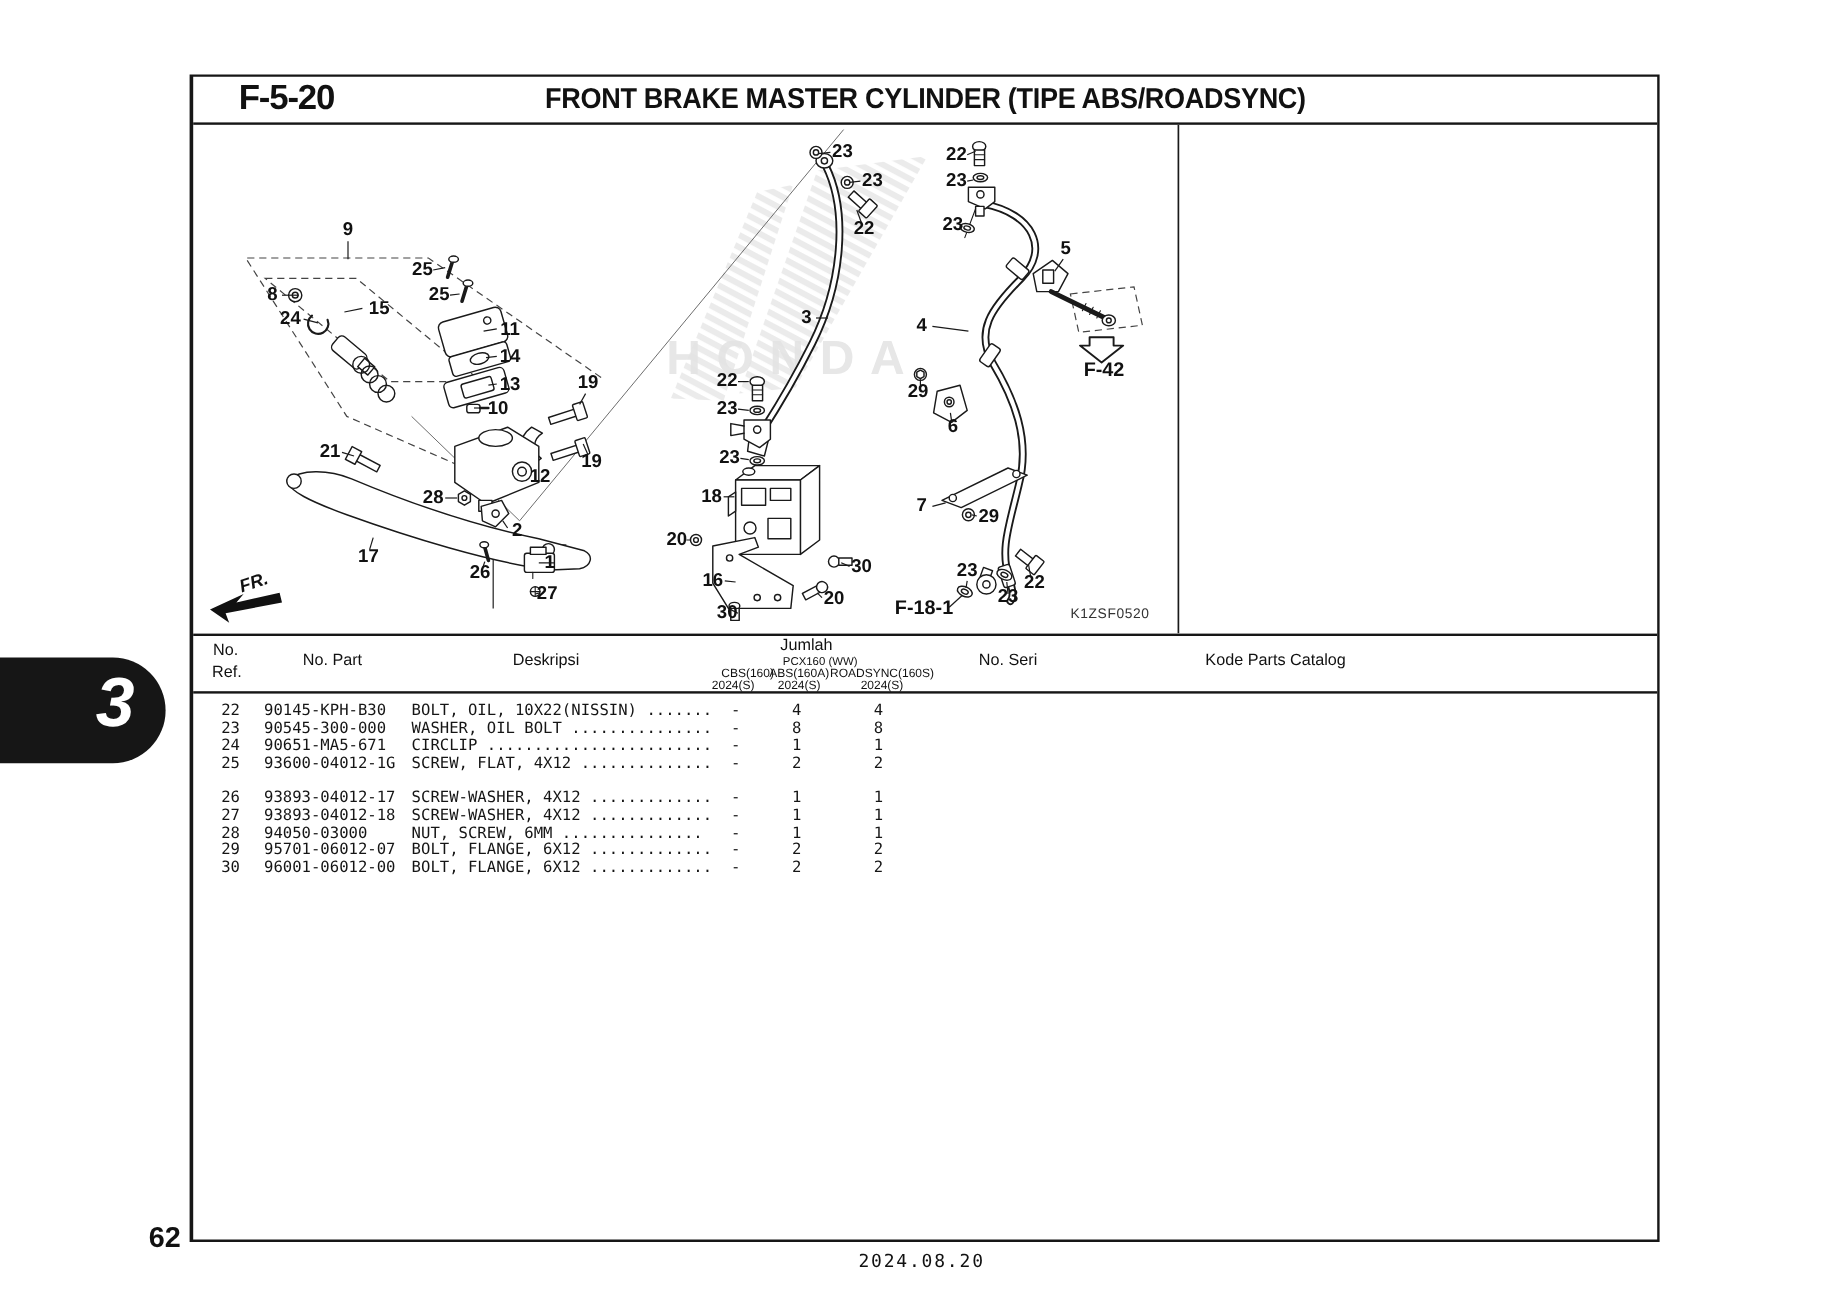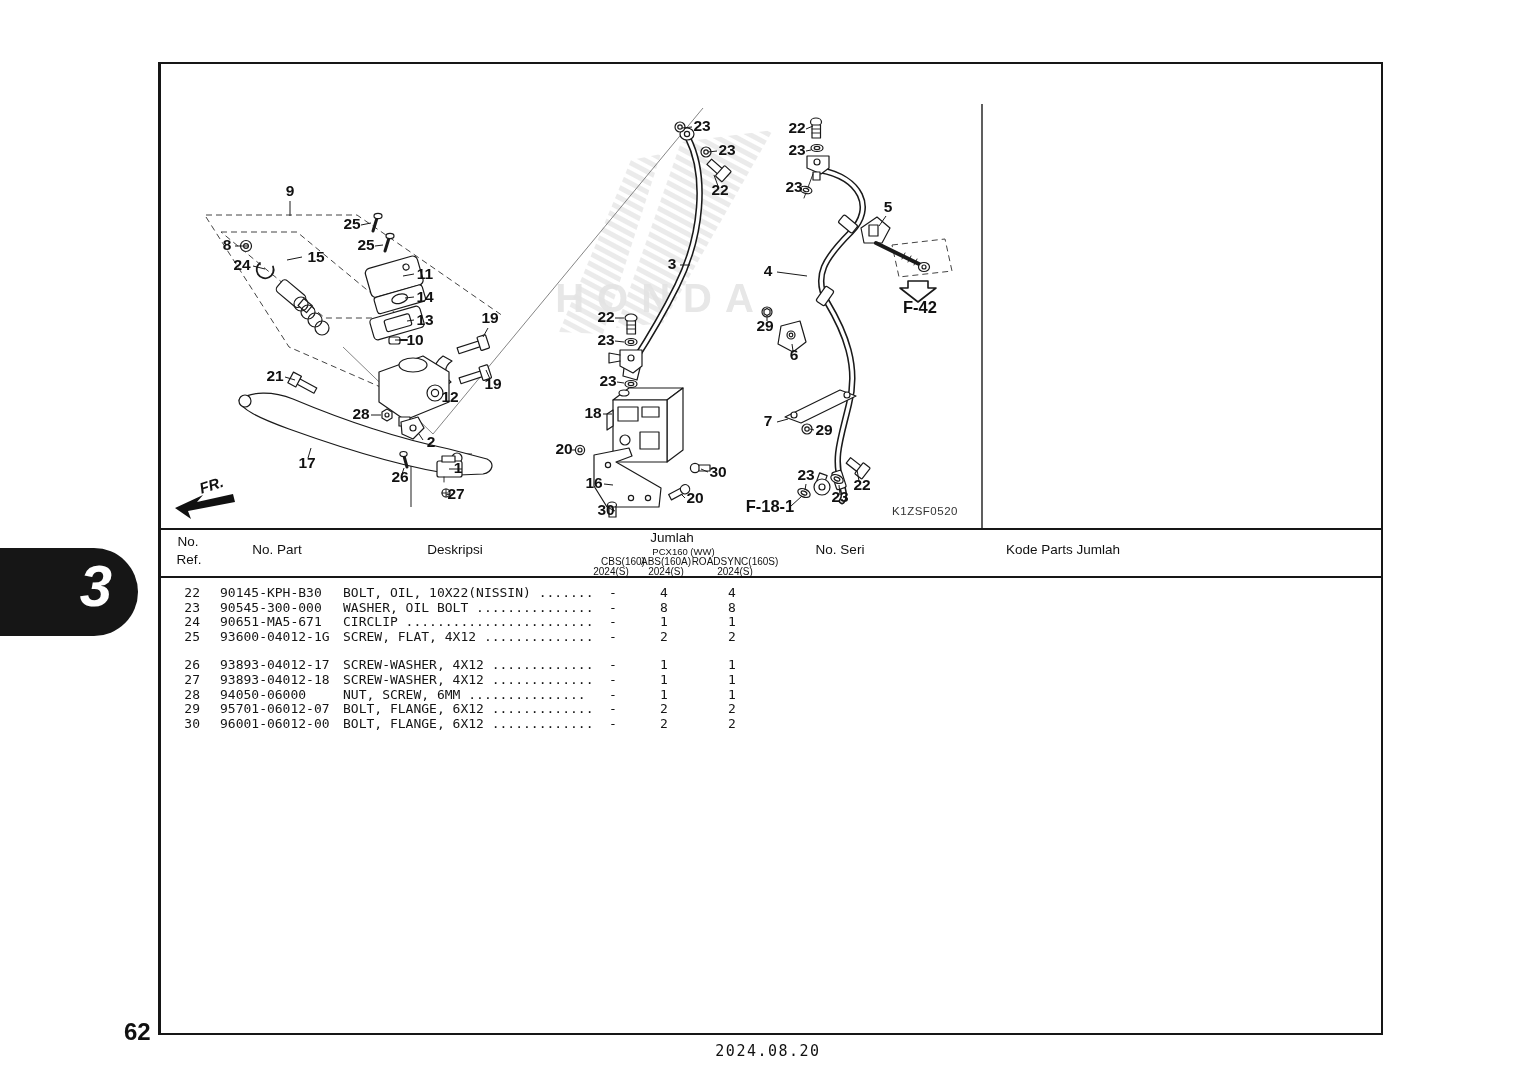--- a/index.html
+++ b/index.html
@@ -62,20 +62,24 @@
 <body>
 
 <div class="page">
 
   <div class="tab">
     <span>3</span>
   </div>
 
   <div class="frame">
 
+    <div class="titlebar">
+      <span class="code">F-5-20</span>
+      <span class="titlewrap"><span class="title">FRONT BRAKE MASTER CYLINDER (TIPE ABS/ROADSYNC)</span></span>
+    </div>
 
     <div class="diagram">
       <svg viewBox="0 0 1220 424">
         <defs>
           <pattern id="stripes" width="9" height="9" patternUnits="userSpaceOnUse" patternTransform="rotate(28)">
             <rect width="9" height="9" fill="#ffffff"></rect>
             <rect width="9" height="5" fill="#dedede"></rect>
           </pattern>
         </defs>
 
@@ -438,31 +442,31 @@
       <span class="h" style="left:294px;top:12px">Deskripsi</span>
       <span class="h" style="left:511px;top:0px">Jumlah</span>
       <span class="h small" style="left:506px;top:16px">PCX160 (WW)</span>
       <span class="h sub" style="left:462px;top:26px">CBS(160)</span>
       <span class="h sub" style="left:450px;top:36px">2024(S)</span>
       <span class="h sub" style="left:505px;top:26px">ABS(160A)</span>
       <span class="h sub" style="left:505px;top:36px">2024(S)</span>
       <span class="h sub" style="left:574px;top:26px">ROADSYNC(160S)</span>
       <span class="h sub" style="left:574px;top:36px">2024(S)</span>
       <span class="h" style="left:679px;top:12px">No. Seri</span>
-      <span class="h" style="left:902px;top:12px">Kode Parts Jumlah</span>
+      <span class="h" style="left:902px;top:12px">Kode Parts Catalog</span>
     </div>
 
     <div class="tbody">
         <div class="trow"><span class="c-ref">22</span><span class="c-sp"></span><span class="c-part">90145-KPH-B30</span><span class="c-desc">BOLT, OIL, 10X22(NISSIN) .......</span><span class="c-qty">-</span><span class="c-qty">4</span><span class="c-qty">4</span></div>
         <div class="trow"><span class="c-ref">23</span><span class="c-sp"></span><span class="c-part">90545-300-000</span><span class="c-desc">WASHER, OIL BOLT ...............</span><span class="c-qty">-</span><span class="c-qty">8</span><span class="c-qty">8</span></div>
         <div class="trow"><span class="c-ref">24</span><span class="c-sp"></span><span class="c-part">90651-MA5-671</span><span class="c-desc">CIRCLIP ........................</span><span class="c-qty">-</span><span class="c-qty">1</span><span class="c-qty">1</span></div>
         <div class="trow"><span class="c-ref">25</span><span class="c-sp"></span><span class="c-part">93600-04012-1G</span><span class="c-desc">SCREW, FLAT, 4X12 ..............</span><span class="c-qty">-</span><span class="c-qty">2</span><span class="c-qty">2</span></div>
         <div class="trow gap"><span class="c-ref">26</span><span class="c-sp"></span><span class="c-part">93893-04012-17</span><span class="c-desc">SCREW-WASHER, 4X12 .............</span><span class="c-qty">-</span><span class="c-qty">1</span><span class="c-qty">1</span></div>
         <div class="trow"><span class="c-ref">27</span><span class="c-sp"></span><span class="c-part">93893-04012-18</span><span class="c-desc">SCREW-WASHER, 4X12 .............</span><span class="c-qty">-</span><span class="c-qty">1</span><span class="c-qty">1</span></div>
-        <div class="trow"><span class="c-ref">28</span><span class="c-sp"></span><span class="c-part">94050-06000</span><span class="c-desc">NUT, SCREW, 6MM ...............</span><span class="c-qty">-</span><span class="c-qty">1</span><span class="c-qty">1</span></div>
+        <div class="trow"><span class="c-ref">28</span><span class="c-sp"></span><span class="c-part">94050-03000</span><span class="c-desc">NUT, SCREW, 6MM ...............</span><span class="c-qty">-</span><span class="c-qty">1</span><span class="c-qty">1</span></div>
         <div class="trow"><span class="c-ref">29</span><span class="c-sp"></span><span class="c-part">95701-06012-07</span><span class="c-desc">BOLT, FLANGE, 6X12 .............</span><span class="c-qty">-</span><span class="c-qty">2</span><span class="c-qty">2</span></div>
         <div class="trow"><span class="c-ref">30</span><span class="c-sp"></span><span class="c-part">96001-06012-00</span><span class="c-desc">BOLT, FLANGE, 6X12 .............</span><span class="c-qty">-</span><span class="c-qty">2</span><span class="c-qty">2</span></div>
       </div>
   </div>
 
   <div class="pagenum">62</div>
   <div class="date">2024.08.20</div>
 </div>
 
 </body></html>

